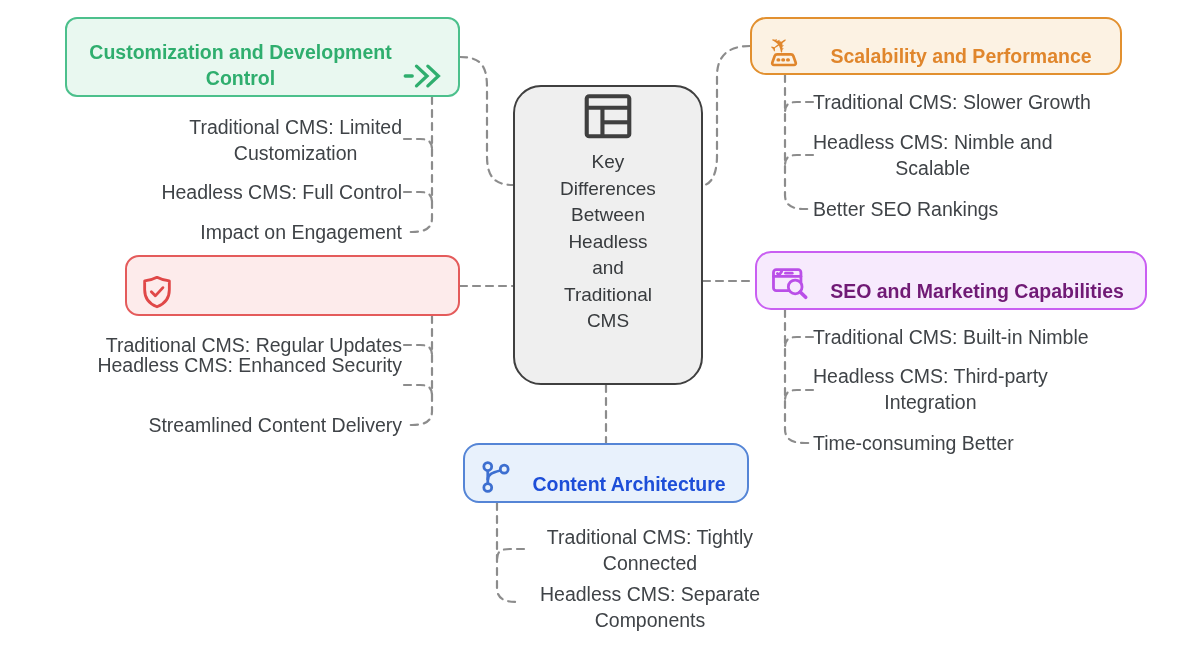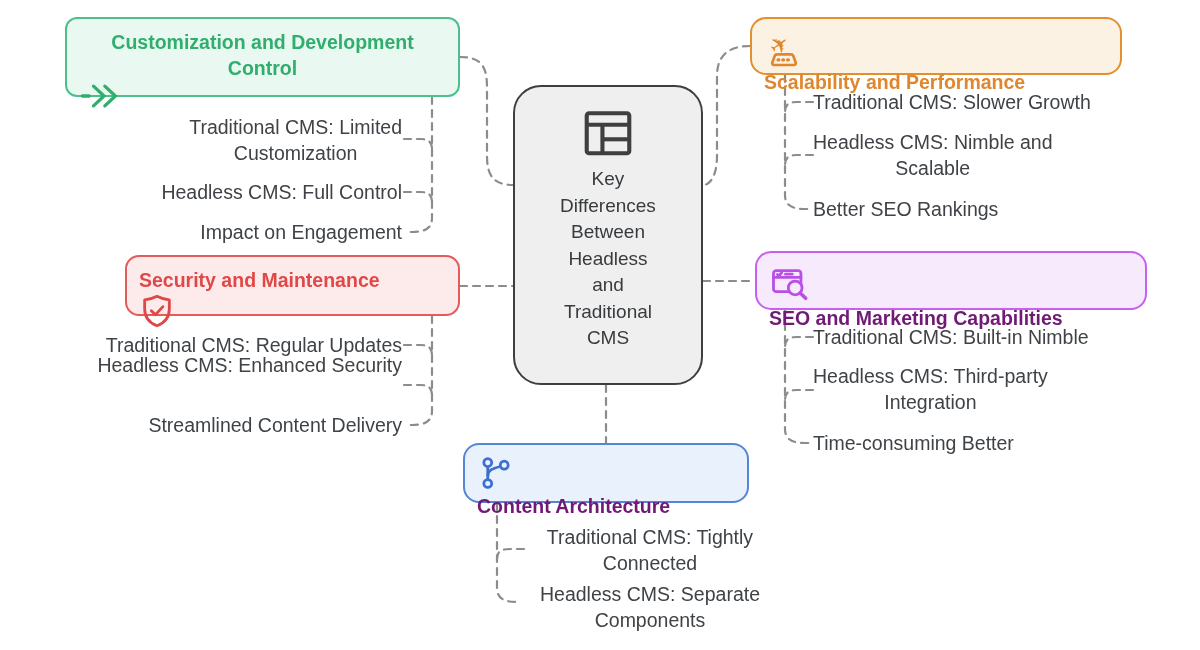--- a/index.html
+++ b/index.html
@@ -4,42 +4,42 @@
 <style>
   html,body{margin:0;padding:0;background:#ffffff;}
   .canvas{
     position:relative;width:1200px;height:650px;background:#ffffff;overflow:hidden;
     font-family:"Liberation Sans","DejaVu Sans",sans-serif;
   }
   svg.connectors{position:absolute;left:0;top:0;width:1200px;height:650px;pointer-events:none;}
   svg.connectors path{fill:none;stroke:#8C8C8C;stroke-width:2.2;stroke-dasharray:7 6;stroke-linecap:round;}
 
   .branch{
-    position:absolute;display:flex;align-items:flex-start;box-sizing:border-box;
-    border-style:solid;border-width:2.5px;padding:10px 12px;
-    font-size:19.5px;font-weight:600;flex-direction:column;
+    position:absolute;display:flex;align-items:flex-end;box-sizing:border-box;
+    border-style:solid;border-width:2.5px;padding:4px 12px;
+    font-size:19.5px;font-weight:600;
   }
   .branch .blabel{flex:1;text-align:center;line-height:26px;}
   .branch .bicon{flex:0 0 auto;}
 
   .branch.green{left:65px;top:17px;width:395px;height:80px;border-radius:12px;
     background:#E9F8F0;border-color:#4CC08C;color:#2FAE6E;}
   .branch.red{left:125px;top:255px;width:335px;height:61px;border-radius:14px;
     background:#FDEBEB;border-color:#E45B5B;color:#E04848;}
   .branch.orange{left:750px;top:17px;width:372px;height:58px;border-radius:16px;
     background:#FCF2E3;border-color:#E2902F;color:#E0862C;}
   .branch.purple{left:755px;top:251px;width:392px;height:59px;border-radius:16px;
     background:#F7EAFD;border-color:#C95FF2;color:#701a75;}
   .branch.blue{left:463px;top:443px;width:286px;height:60px;border-radius:16px;
-    background:#E8F1FC;border-color:#5585D6;color:#701a75;}
+    background:#E8F1FC;border-color:#5585D6;color:#1d4ed8;}
 
   .center-node{
     position:absolute;left:513px;top:85px;width:190px;height:300px;box-sizing:border-box;
     background:#EFEFEF;border:2.5px solid #3F3F3F;border-radius:28px;
-    display:flex;flex-direction:column;align-items:center;padding-top:17px;
+    display:flex;flex-direction:column;align-items:center;padding-top:0;
   }
   .center-title{
     margin-top:4px;font-size:19px;font-weight:500;line-height:26.5px;color:#383B3E;
     text-align:center;white-space:pre-line;
   }
 
   .leaf{
     position:absolute;font-size:19.5px;line-height:26px;color:#3F4347;
     white-space:pre-line;text-align:center;
   }
@@ -102,21 +102,20 @@
     <svg class="bicon" width="44" height="30" viewBox="0 0 40 28">
       <g fill="none" stroke="#2FAE6E" stroke-width="3.1" stroke-linecap="round">
         <path d="M2.5 14 H9"></path>
         <path d="M13 4.8 L22.8 14 L13 23.2"></path>
         <path d="M23.6 4.8 L33.4 14 L23.6 23.2"></path>
       </g>
     </svg>
   </div>
 
   <div class="branch red">
-    <div class="blabel">Security and Maintenance</div>
     <svg class="bicon" width="36" height="36" viewBox="0 0 28 28">
       <g fill="none" stroke="#E04848" stroke-width="2.2" stroke-linecap="round" stroke-linejoin="round">
         <path d="M14 2.6 C16.8 4.1 20.4 5.1 23.6 5.4 V12.2 C23.6 18.9 19.5 23.4 14 25.5 C8.5 23.4 4.4 18.9 4.4 12.2 V5.4 C7.6 5.1 11.2 4.1 14 2.6 Z"></path>
         <path d="M9.6 13.8 L12.7 17 L18.6 10.6"></path>
       </g>
     </svg>
   </div>
 
   <div class="branch orange">
     <svg class="bicon" width="40" height="40" viewBox="0 0 30 30" style="margin-right:10px;">

